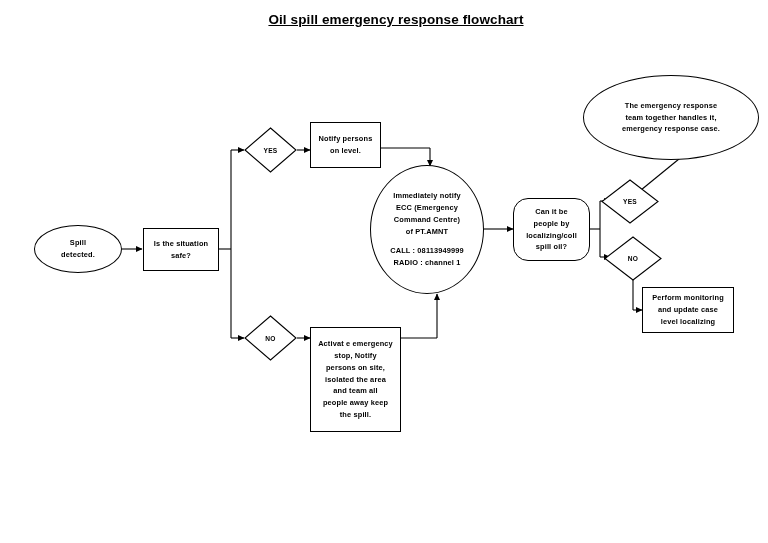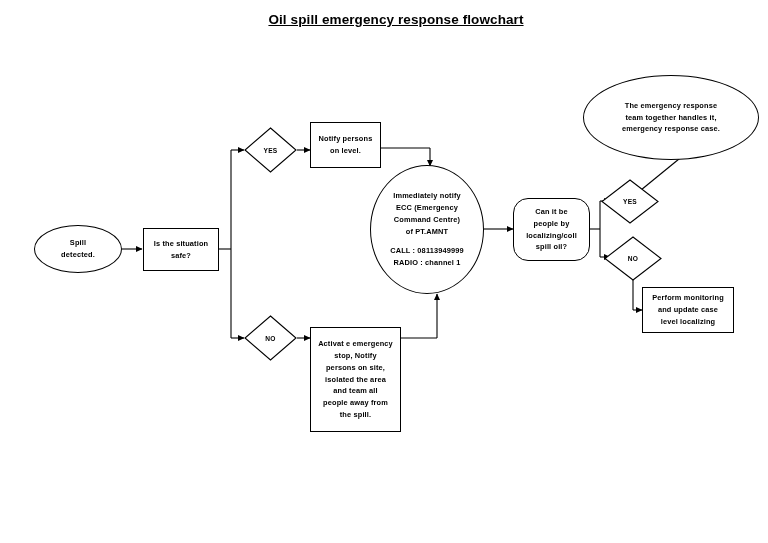--- a/index.html
+++ b/index.html
@@ -173,21 +173,21 @@
     <div class="diamond-label">NO</div>
   </div>
 
   <div class="node rect" style="left:298px; top:285px; width:91px; height:105px;margin-top:42px;">
     <div class="txt">
       <div>Activat e emergency</div>
       <div>stop, Notify</div>
       <div>persons on site,</div>
       <div>isolated the area</div>
       <div>and team all</div>
-      <div>people away from</div>
+      <div>people away keep</div>
       <div>the spill.</div>
     </div>
   </div>
 
   <div class="node circle" style="left:358px; top:165px; width:114px; height:129px;">
     <div class="txt">
       <div>Immediately notify</div>
       <div>ECC (Emergency</div>
       <div>Command Centre)</div>
       <div>of PT.AMNT</div>

